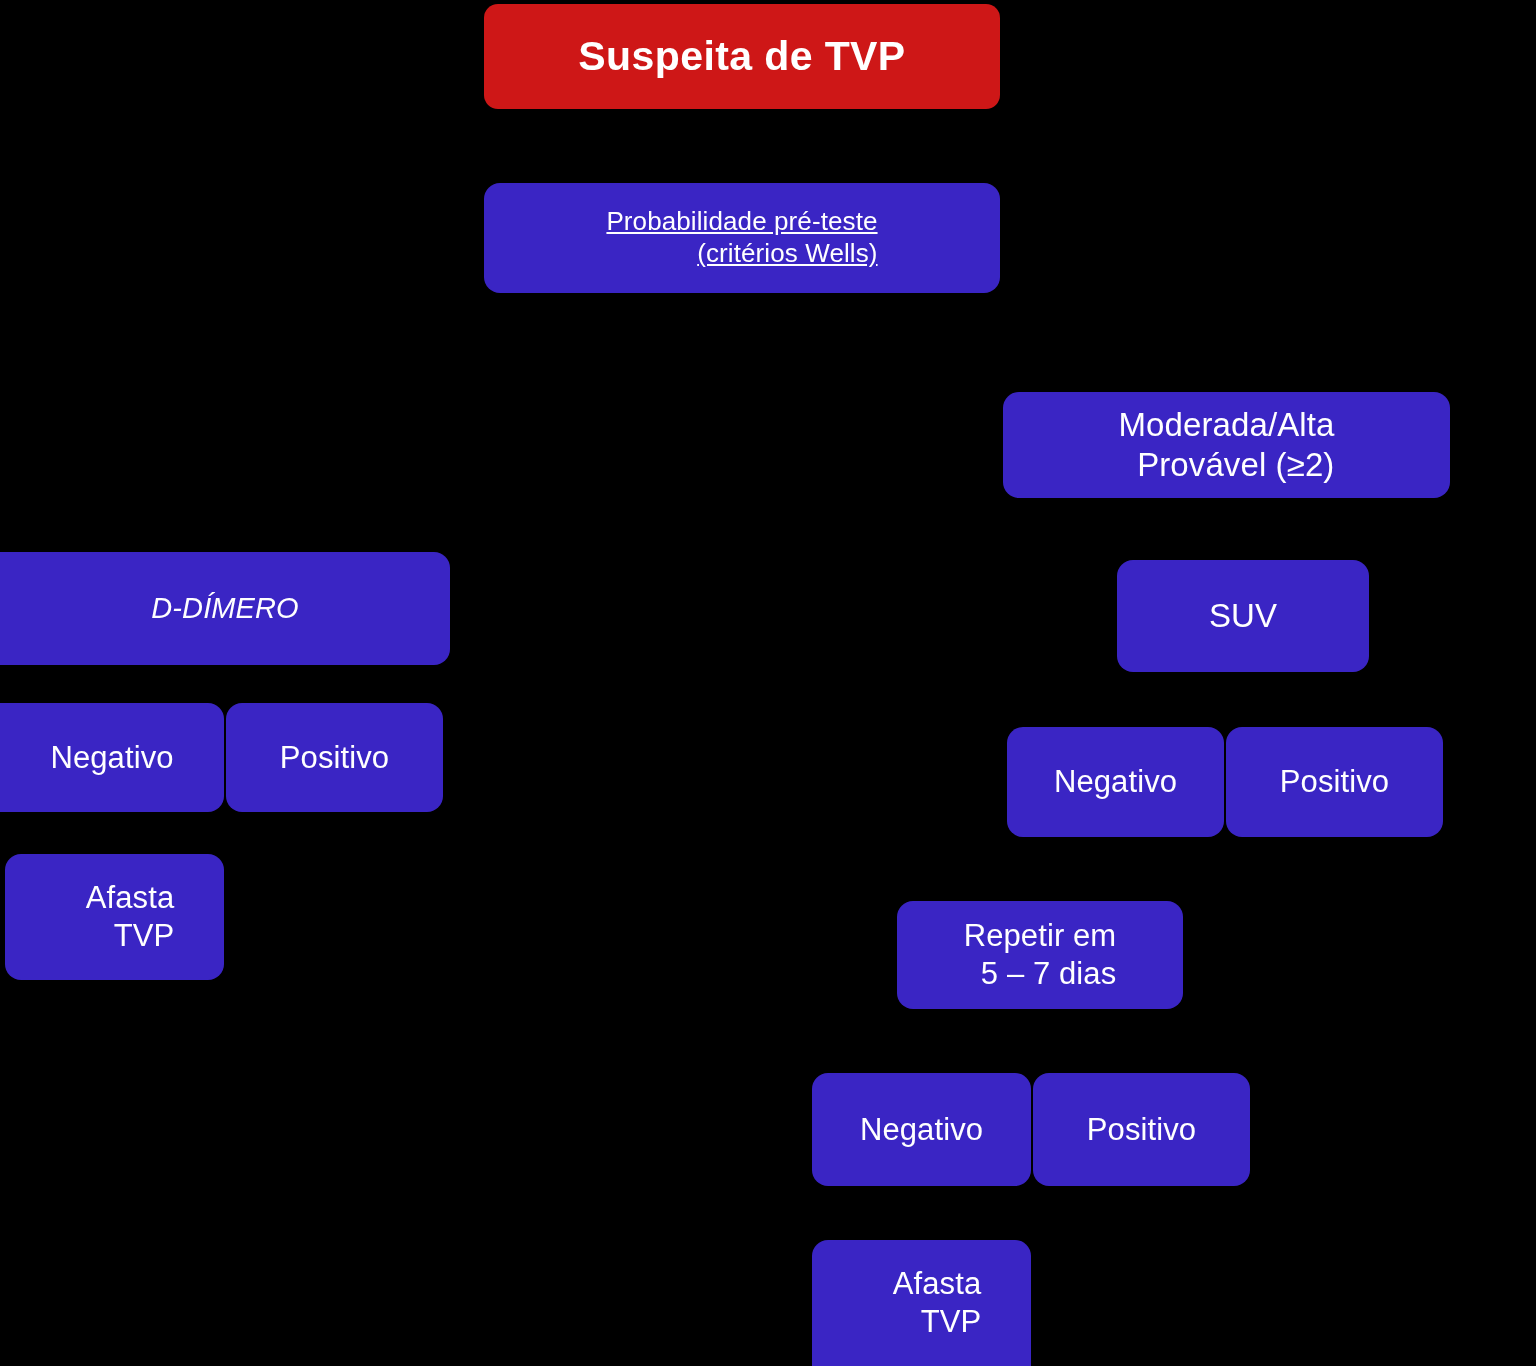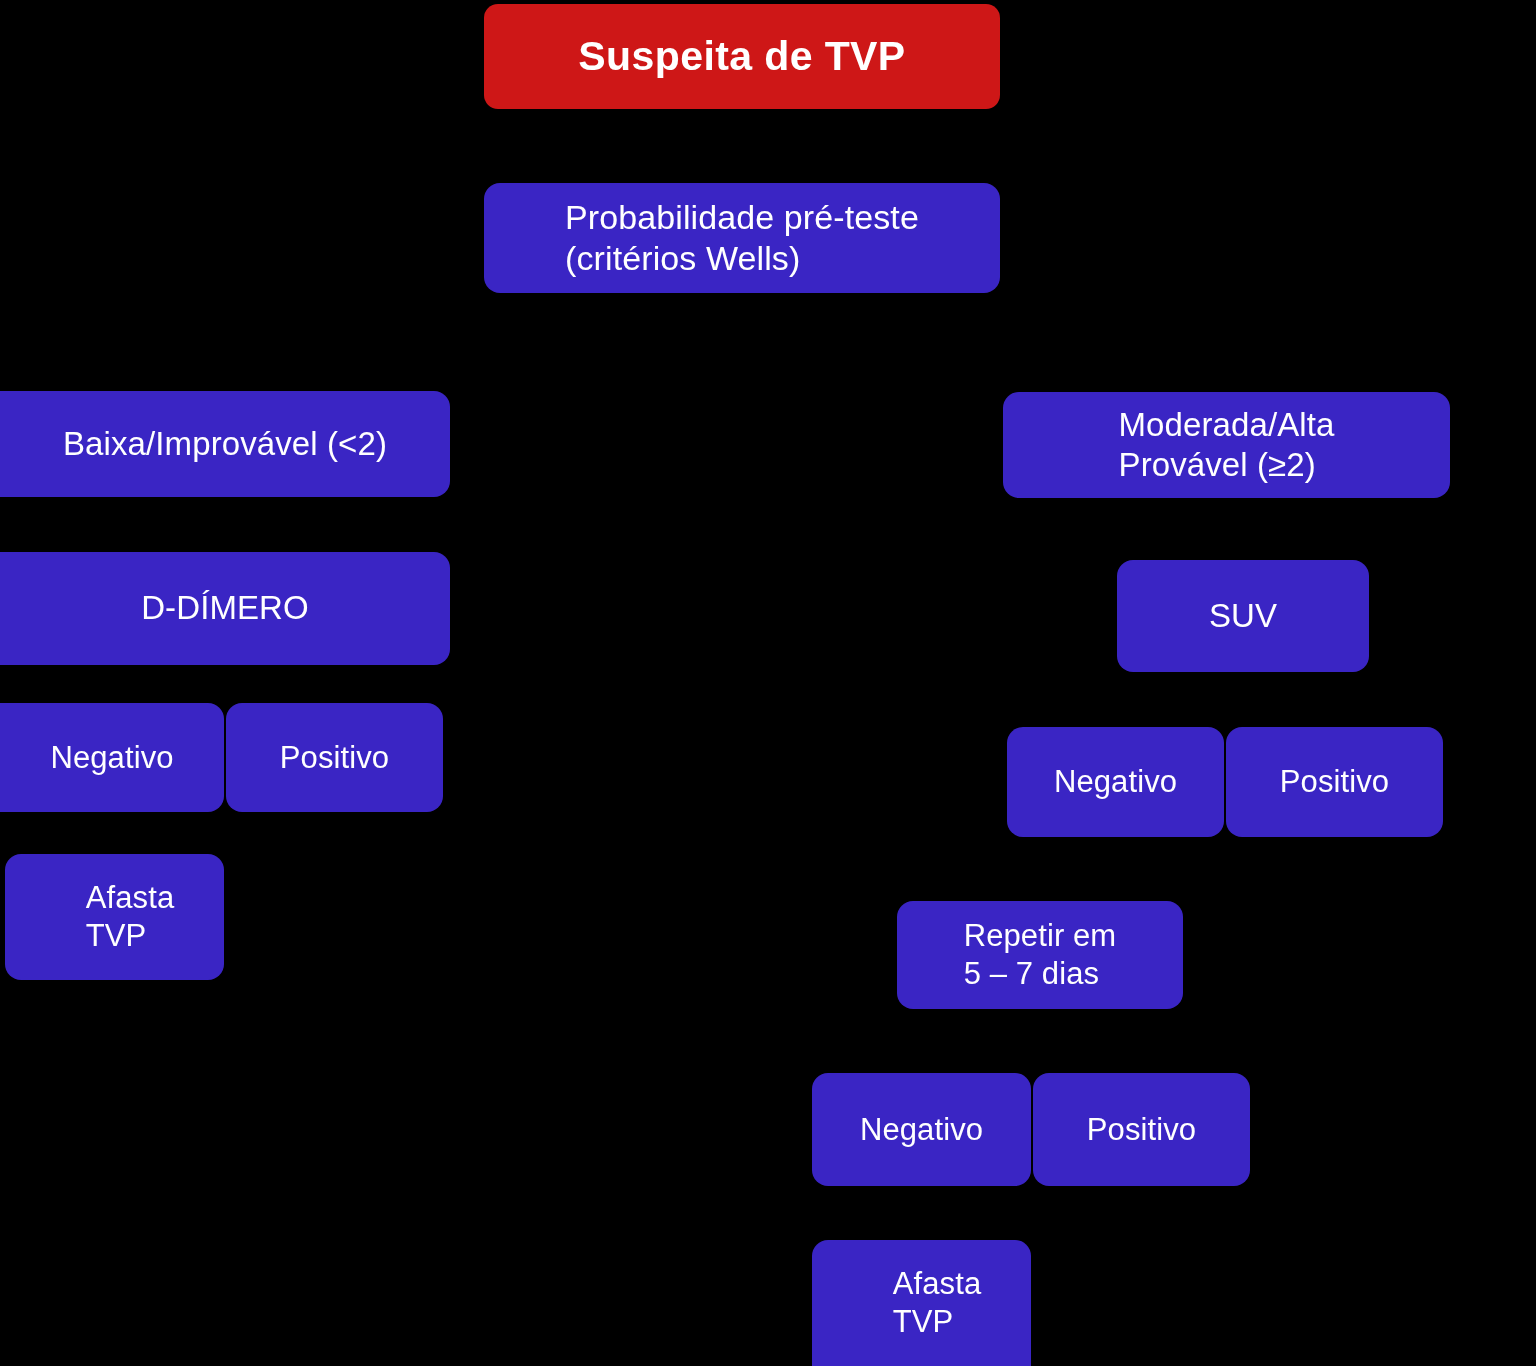--- a/index.html
+++ b/index.html
@@ -16,56 +16,55 @@
     height: 1366px;
     background: #000000;
     overflow: hidden;
   }
   .node {
     position: absolute;
     box-sizing: border-box;
     display: flex;
     align-items: center;
     justify-content: center;
-    text-align: left;
+    text-align: right;
     color: #ffffff;
     background: #3a25c4;
     border-radius: 16px;
     line-height: 1.22;
     padding: 2px 10px;
     white-space: pre-line;
     letter-spacing: 0.1px;
   }
   .node.root {
     background: #ce1717;
     font-weight: bold;
     font-size: 41px;
     letter-spacing: 0.4px;
     border-radius: 14px;
   }
-  .node.lvl1 { font-size: 34px; }
+  .node.lvl1 { font-size: 26px; text-decoration: underline; }
   .node.branch { font-size: 33px; }
-  .node.ddimero { font-size: 33px; }
+  .node.ddimero { font-size: 29px; font-style: italic; }
   .node.suv { font-size: 33px; }
   .node.result { font-size: 31px; }
   .node.leaf { font-size: 31px; padding-left: 41px; }
   .node.repeat { font-size: 31px; }
   .node.tratar { font-size: 31px; }
 </style>
 </head>
 <body>
 
 <div id="canvas">
 
   <div class="node root" style="left:484px; top:4px; width:516px; height:105px;">Suspeita de TVP</div>
 
   <div class="node lvl1" style="left:484px; top:183px; width:516px; height:110px;">Probabilidade pré-teste
 (critérios Wells)</div>
 
-  <div class="node branch" style="left:0px; top:391px; width:450px; height:106px; border-radius:0 16px 16px 0;">Baixa/Improvável (&lt;2)</div>
 
   <div class="node branch" style="left:1003px; top:392px; width:447px; height:106px;">Moderada/Alta
 Provável (≥2)</div>
 
   <div class="node ddimero" style="left:0px; top:552px; width:450px; height:113px; border-radius:0 16px 16px 0;">D-DÍMERO</div>
 
   <div class="node suv" style="left:1117px; top:560px; width:252px; height:112px;">SUV</div>
 
   <div class="node result" style="left:0px; top:703px; width:224px; height:109px; border-radius:0 16px 16px 0;">Negativo</div>
 

